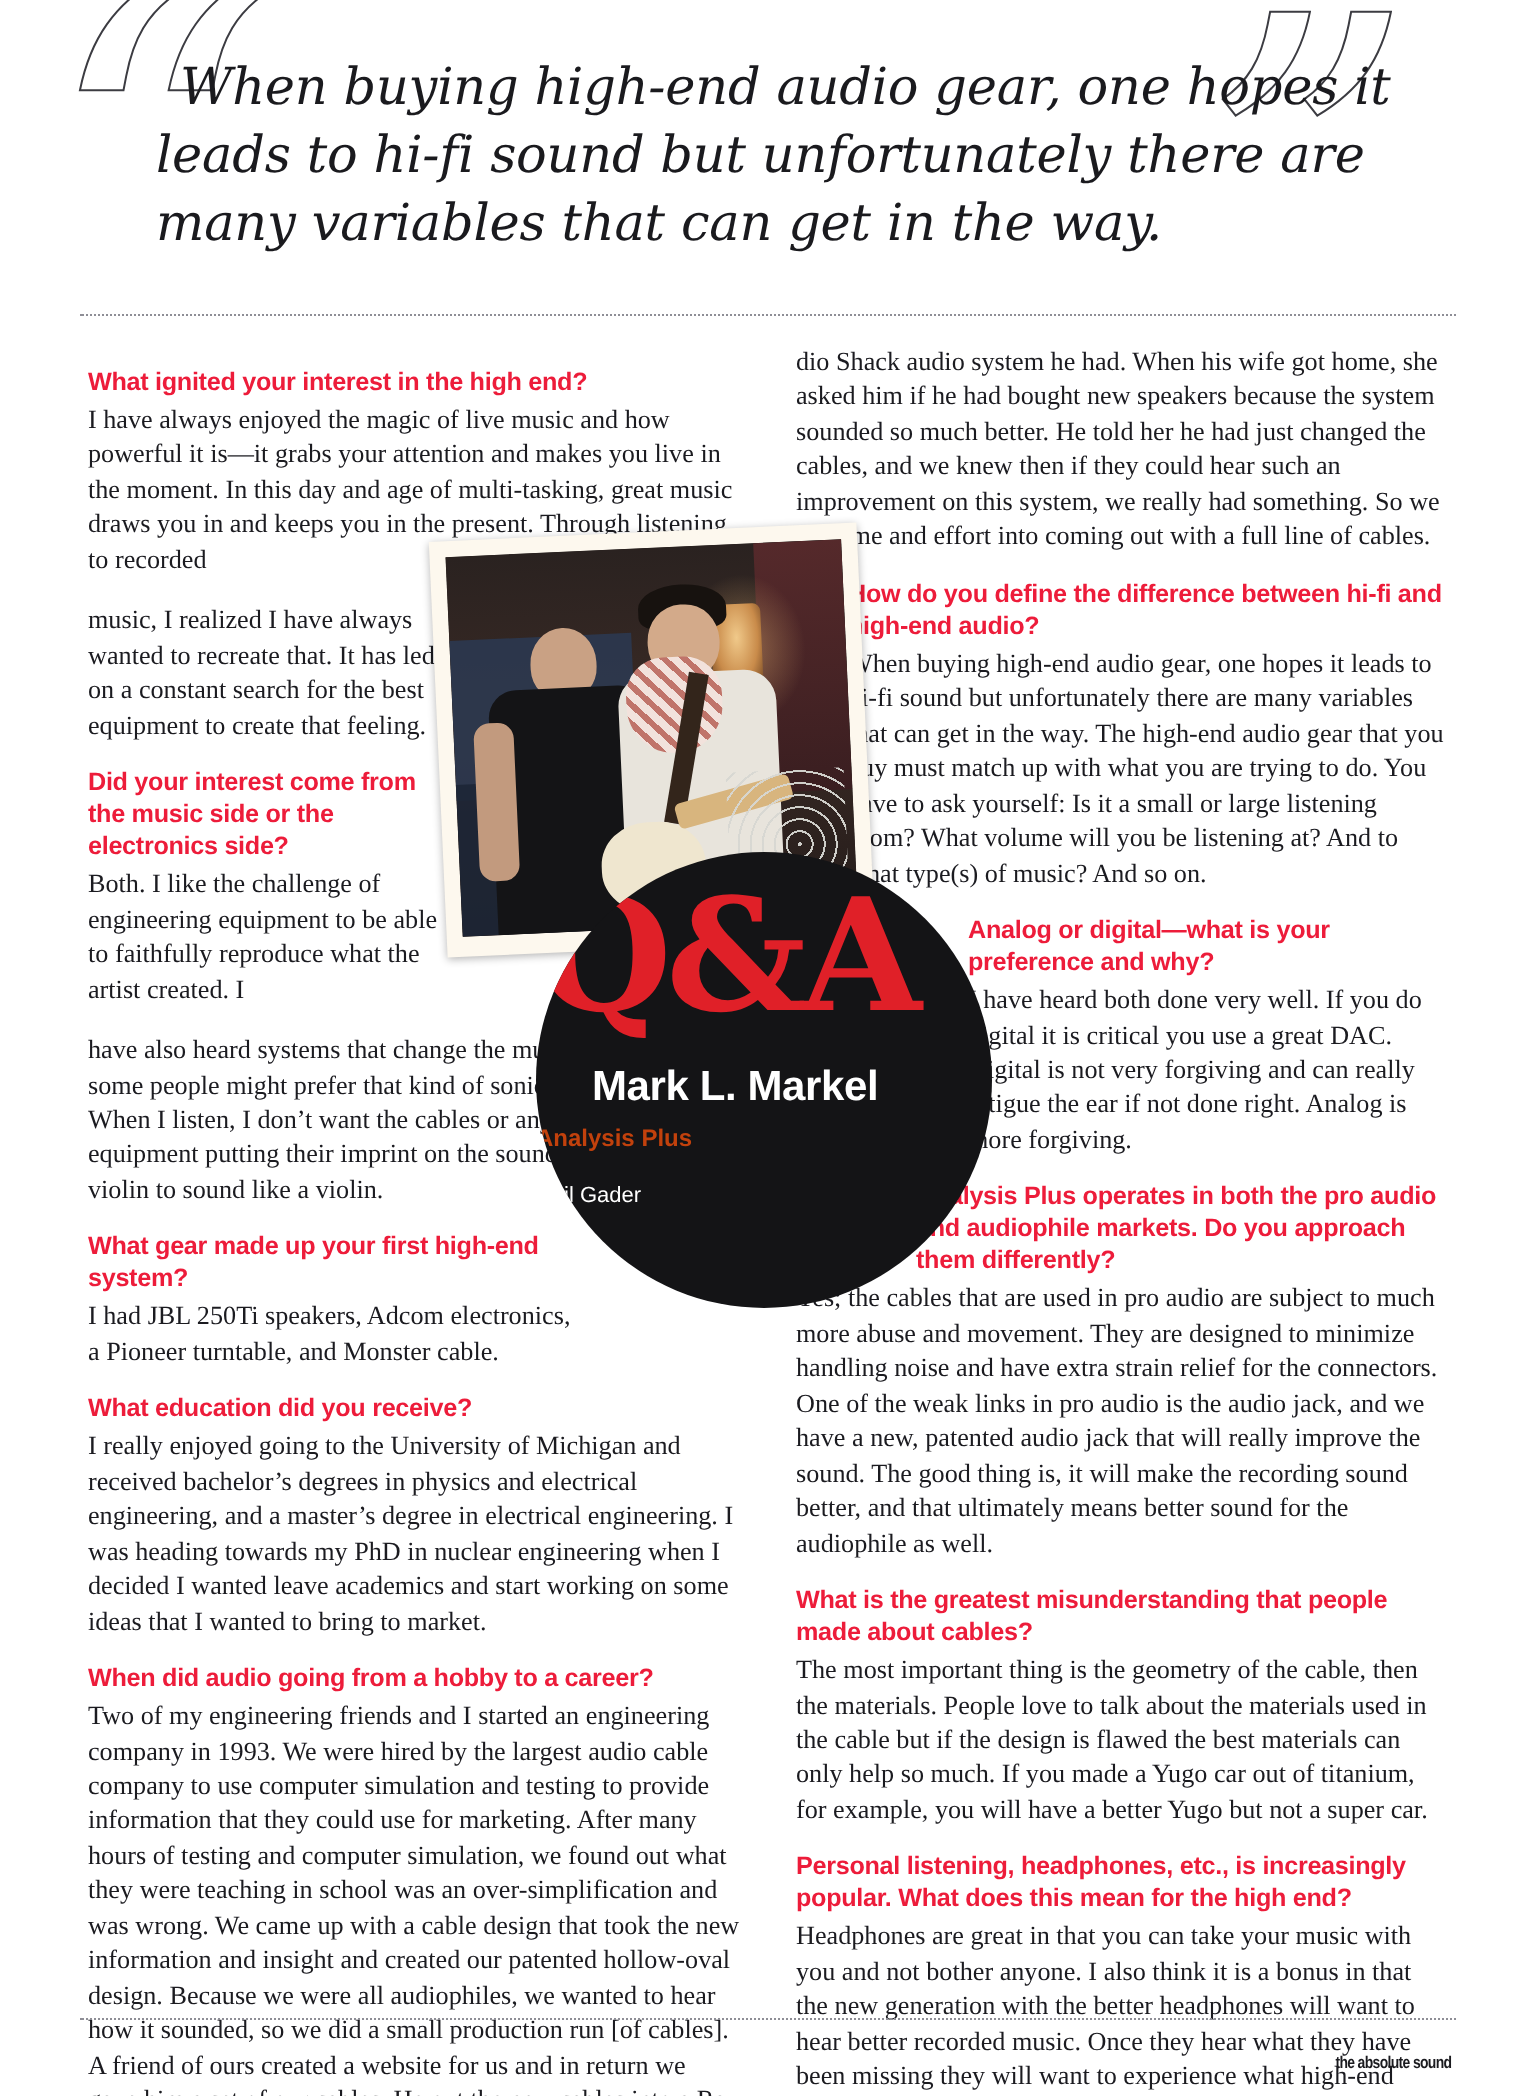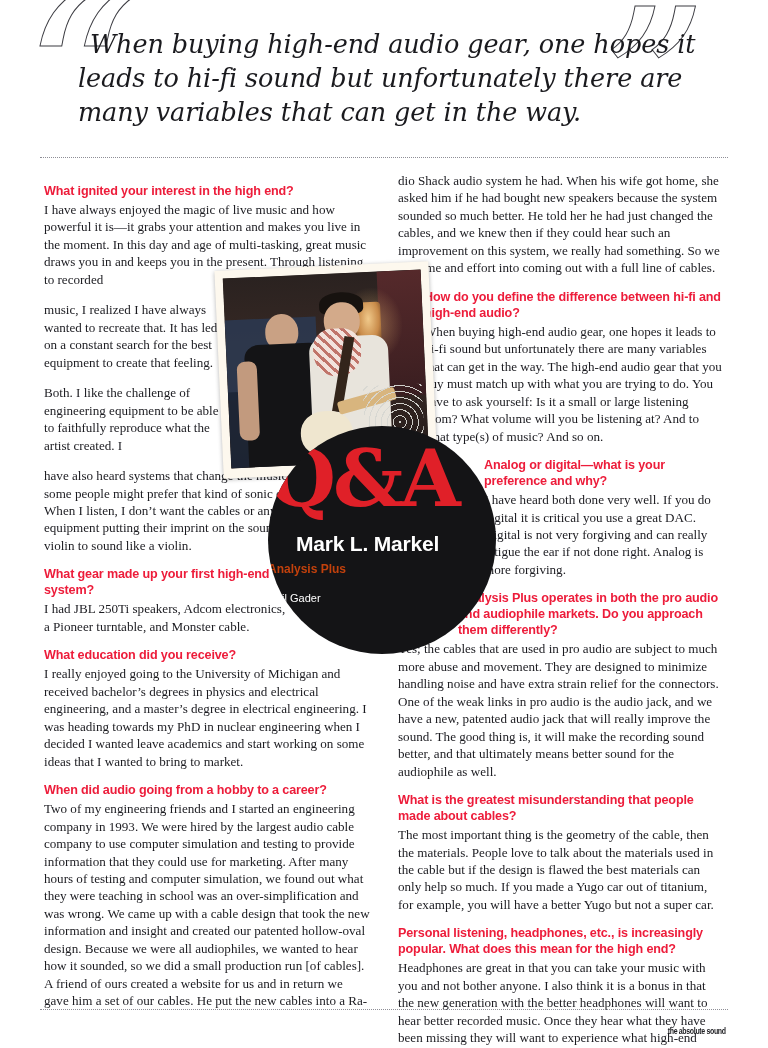--- a/index.html
+++ b/index.html
@@ -215,20 +215,21 @@
   </div>
 
   <div class="rule-dotted" id="rule-top"></div>
 
   <div class="column" id="col-left">
 
     <h2 class="q-head">What ignited your interest in the high end?</h2>
     <p class="a-body">I have always enjoyed the magic of live music and how powerful it is—it grabs your attention and makes you live in the moment. In this day and age of multi-tasking, great music draws you in and keeps you in the present. Through listening to recorded</p>
     <p class="a-body narrow-a">music, I realized I have always wanted to recreate that. It has led me on a constant search for the best equipment to create that feeling.</p>
 
+    <h2 class="q-head narrow-b">Did your interest come from the music side or the electronics side?</h2>
     <p class="a-body narrow-b tight">Both. I like the challenge of engineering equipment to be able to faithfully reproduce what the artist created. I</p>
     <p class="a-body narrow-d">have also heard systems that change the music, and some people might prefer that kind of sonic experience. When I listen, I don’t want the cables or any piece of equipment putting their imprint on the sound. I want a violin to sound like a violin.</p>
 
     <h2 class="q-head narrow-c">What gear made up your first high-end system?</h2>
     <p class="a-body narrow-c">I had JBL 250Ti speakers, Adcom electronics, a Pioneer turntable, and Monster cable.</p>
 
     <h2 class="q-head">What education did you receive?</h2>
     <p class="a-body">I really enjoyed going to the University of Michigan and received bachelor’s degrees in physics and electrical engineering, and a master’s degree in electrical engineering. I was heading towards my PhD in nuclear engineering when I decided I wanted leave academics and start working on some ideas that I wanted to bring to market.</p>
 
     <h2 class="q-head">When did audio going from a hobby to a career?</h2>

